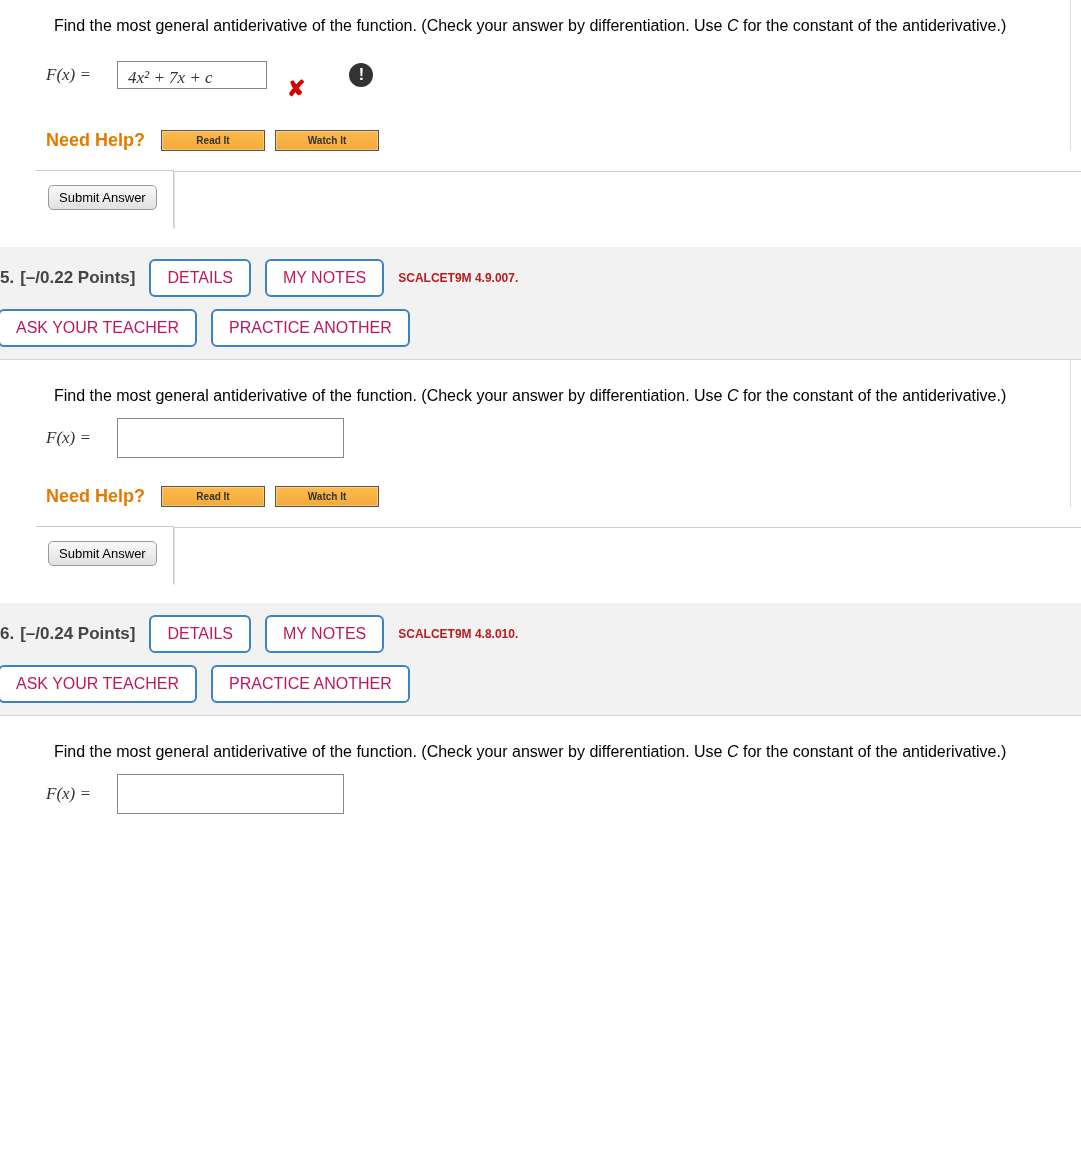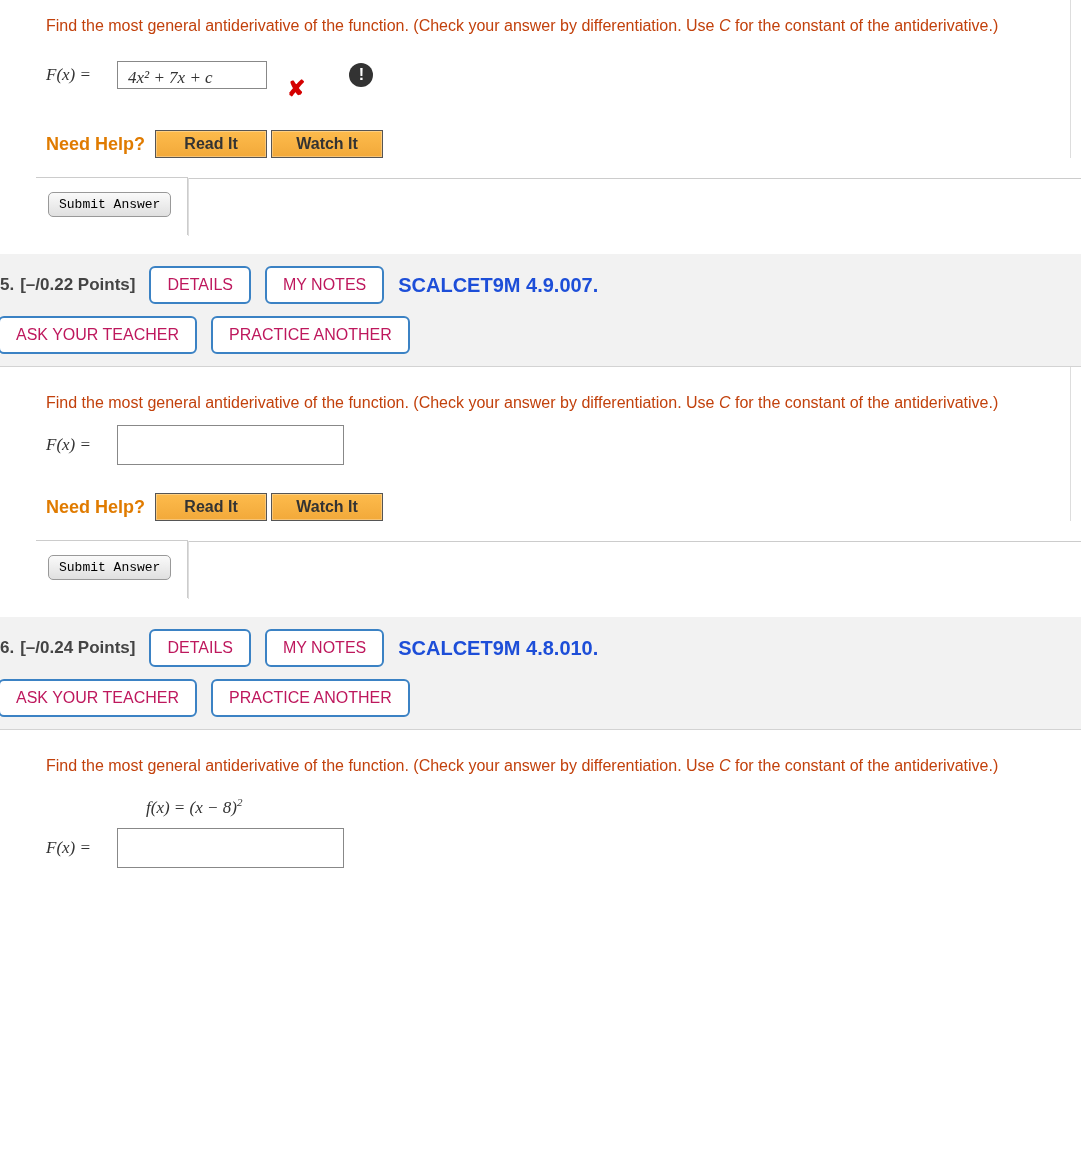--- a/index.html
+++ b/index.html
@@ -11,21 +11,22 @@
     background: #fff;
   }
   .question-box {
     margin-left: 36px;
     margin-right: 10px;
     padding: 14px 10px 0 10px;
     border-right: 1px solid #ddd;
   }
   .prompt {
     line-height: 1.5;
-    color: #c2410c;
+    color: #000000;
+    margin-left: 8px;
   }
   .prompt .ital { font-style: italic; }
   .formula-row {
     margin: 18px 0 10px 90px;
     font-style: italic;
     font-family: "Times New Roman", serif;
     font-size: 17px;
   }
   .answer-row {
     display: flex;
@@ -65,48 +66,47 @@
     align-items: center;
     justify-content: center;
     font-weight: bold;
     font-size: 16px;
     margin-left: 18px;
   }
   .help-row {
     margin: 28px 0 20px 0;
     display: flex;
     align-items: center;
-    gap: 4px;
+    gap: 10px;
   }
   .need-help {
     color: #e07b00;
     font-weight: bold;
     font-size: 18px;
     margin-right: 6px;
   }
   .help-btn {
     display: inline-block;
     border: 1px solid #555;
     background: linear-gradient(#fdbb4c, #f2a93a);
-    font-size: 16px;
+    font-size: 10px;
     font-weight: bold;
     padding: 4px 0;
-    width: 112px;
+    width: 104px;
     text-align: center;
     cursor: pointer;
     box-shadow: inset 0 0 0 1px rgba(255,255,255,0.3);
   }
   .submit-btn {
     border: 1px solid #999;
     border-radius: 5px;
     background: linear-gradient(#fafafa, #e0e0e0);
     font-size: 13px;
     padding: 4px 10px;
     cursor: pointer;
-    font-family: Liberation Mono, monospace;
   }
   .hdr {
     background: #f2f2f2;
     padding: 12px 10px 0 0;
     border-bottom: 1px solid #d3d3d3;
   }
   .hdr-row1, .hdr-row2 {
     display: flex;
     align-items: center;
     gap: 14px;
@@ -122,22 +122,22 @@
     color: #be185d;
     background: #fff;
     border-radius: 6px;
     padding: 8px 16px;
     font-size: 16px;
     font-weight: 500;
     cursor: pointer;
   }
   .source {
     font-weight: bold;
-    color: #1d4ed8;
-    font-size: 20px;
+    color: #b91c1c;
+    font-size: 12px;
   }
   .frac {
     display:inline-block;
     vertical-align: middle;
     text-align:center;
     font-style: normal;
     line-height:1;
     margin: 0 3px;
   }
   .frac .n { display:block; border-bottom:1px solid #333; padding:0 3px;}
@@ -243,20 +243,17 @@
     <button class="hdr-btn" style="margin-left:-2px;">ASK YOUR TEACHER</button>
     <button class="hdr-btn">PRACTICE ANOTHER</button>
   </div>
 </div>
 
 <div class="question-box" style="border-right:none;">
   <div style="height:10px"></div>
   <div class="prompt">
     <span>Find the most general antiderivative of the function. (Check your answer by differentiation. Use </span><span class="ital">C</span><span> for the constant of the antiderivative.)</span>
   </div>
-  <div class="formula-row" style="margin-left:100px;">
-    <span>f(x) = (x − 8)</span><sup>2</sup>
-  </div>
   <div class="answer-row">
     <span class="fx-label">F(x) =</span>
     <input class="answer-input" style="height: 40px;">
   </div>
 </div>
 
 </body></html>

